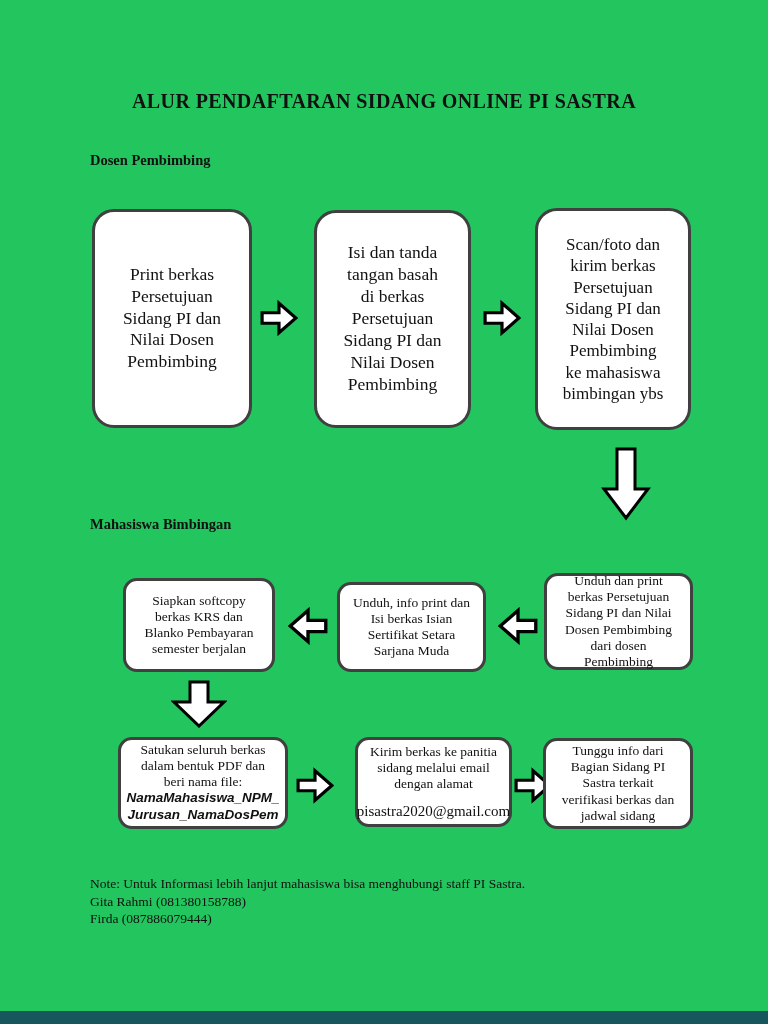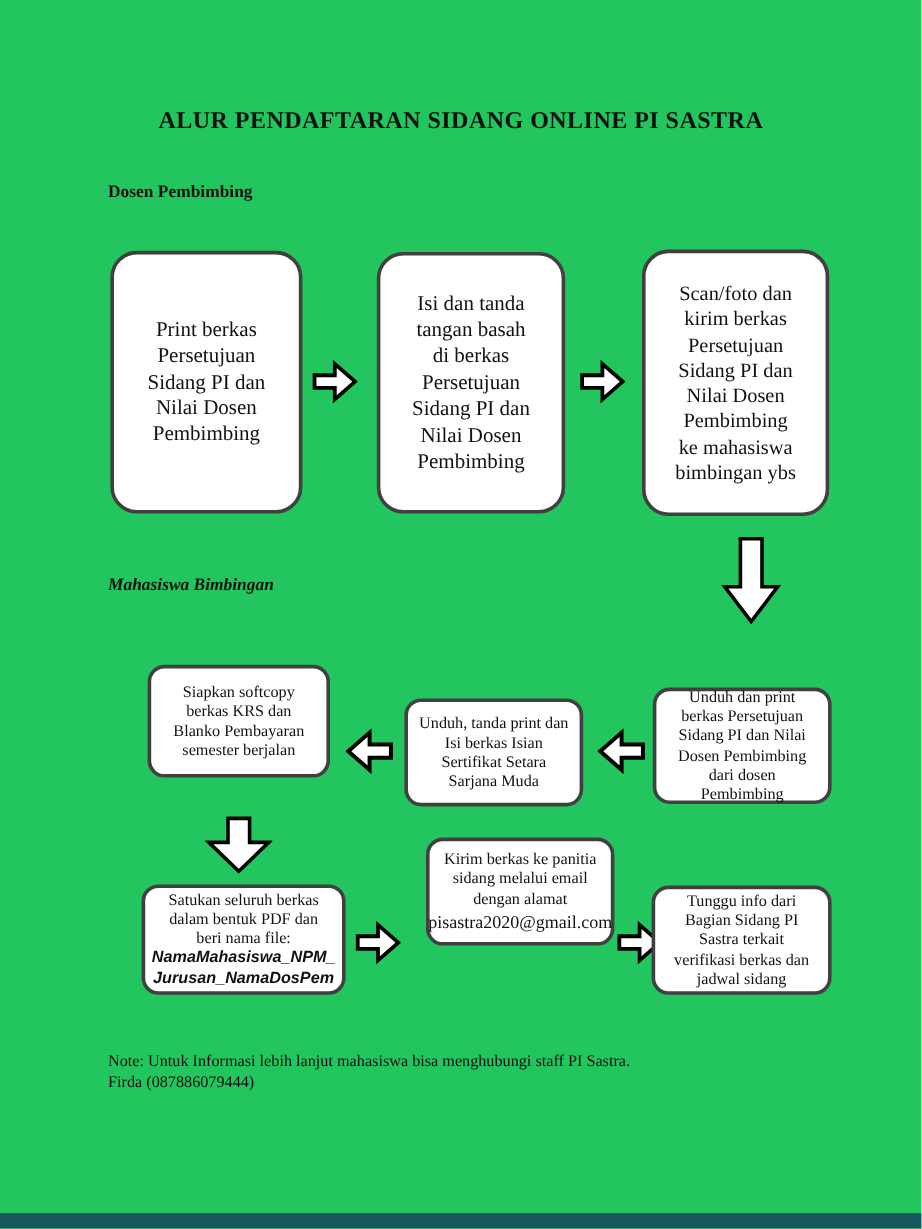--- a/index.html
+++ b/index.html
@@ -20,45 +20,45 @@
     font-size: 20px;
     font-weight: bold;
     letter-spacing: 0.4px;
   }
   .section-label {
     position: absolute;
     font-size: 14.5px;
     font-weight: bold;
   }
   .sec1 { left: 90px; top: 152px; }
-  .sec2 { left: 90px; top: 480px; font-style: italic; }
+  .sec2 { left: 90px; top: 516px; }
   .fbox {
     position: absolute;
     box-sizing: border-box;
     border: 3px solid #404040;
     background: #ffffff;
     border-radius: 16px;
     display: flex;
     flex-direction: column;
     align-items: center;
     justify-content: center;
     text-align: center;
     white-space: pre-line;
     padding: 4px 6px;
   }
   .big { font-size: 17.5px; line-height: 1.25; border-radius: 22px; }
   .small { font-size: 13.5px; line-height: 1.2; border-radius: 14px; }
   .b11 { left: 92px;  top: 209px; width: 160px; height: 219px; }
   .b12 { left: 314px; top: 210px; width: 157px; height: 218px; }
   .b13 { left: 535px; top: 208px; width: 156px; height: 222px; font-size: 17px; }
-  .b21 { left: 123px; top: 554px; width: 152px; height: 94px; font-family: Liberation Serif, serif; }
+  .b21 { left: 123px; top: 578px; width: 152px; height: 94px; font-family: Liberation Serif, serif; }
   .b22 { left: 337px; top: 582px; width: 149px; height: 90px; }
   .b23 { left: 544px; top: 573px; width: 149px; height: 97px; }
   .b31 { left: 118px; top: 737px; width: 170px; height: 92px; }
-  .b32 { left: 355px; top: 698px; width: 157px; height: 90px; }
+  .b32 { left: 355px; top: 737px; width: 157px; height: 90px; justify-content: space-between; }
   .b33 { left: 543px; top: 738px; width: 150px; height: 91px; }
   .bold-file-name {
     font-family: "Liberation Sans", sans-serif;
     font-weight: bold;
     font-size: 13.5px;
     line-height: 1.25;
     white-space: pre-line;
     font-style: italic;
   }
   .email-line { font-size: 15px; margin-top: 3px; }
@@ -129,21 +129,21 @@
 
   <div class="fbox small b23">Unduh dan print
 berkas Persetujuan
 Sidang PI dan Nilai
 Dosen Pembimbing
 dari dosen
 Pembimbing</div>
   <svg class="arrow al2" viewBox="0 0 36 34">
       <polygon points="34,12 18,12 18,3 2,17 18,31 18,22 34,22"></polygon>
     </svg>
-  <div class="fbox small b22">Unduh, tanda print dan
+  <div class="fbox small b22">Unduh, info print dan
 Isi berkas Isian
 Sertifikat Setara
 Sarjana Muda</div>
   <svg class="arrow al1" viewBox="0 0 36 34">
       <polygon points="34,12 18,12 18,3 2,17 18,31 18,22 34,22"></polygon>
     </svg>
   <div class="fbox small b21">Siapkan softcopy
 berkas KRS dan
 Blanko Pembayaran
 semester berjalan</div>
@@ -172,18 +172,19 @@
       <polygon points="2,12 18,12 18,3 34,17 18,31 18,22 2,22"></polygon>
     </svg>
   <div class="fbox small b33">Tunggu info dari
 Bagian Sidang PI
 Sastra terkait
 verifikasi berkas dan
 jadwal sidang</div>
 
   <div class="note">
     <div>Note: Untuk Informasi lebih lanjut mahasiswa bisa menghubungi staff PI Sastra.</div>
+    <div>Gita Rahmi (081380158788)</div>
     <div>Firda (087886079444)</div>
   </div>
 
   <div class="footer-bar"></div>
 
 </div>
 
 </body></html>

